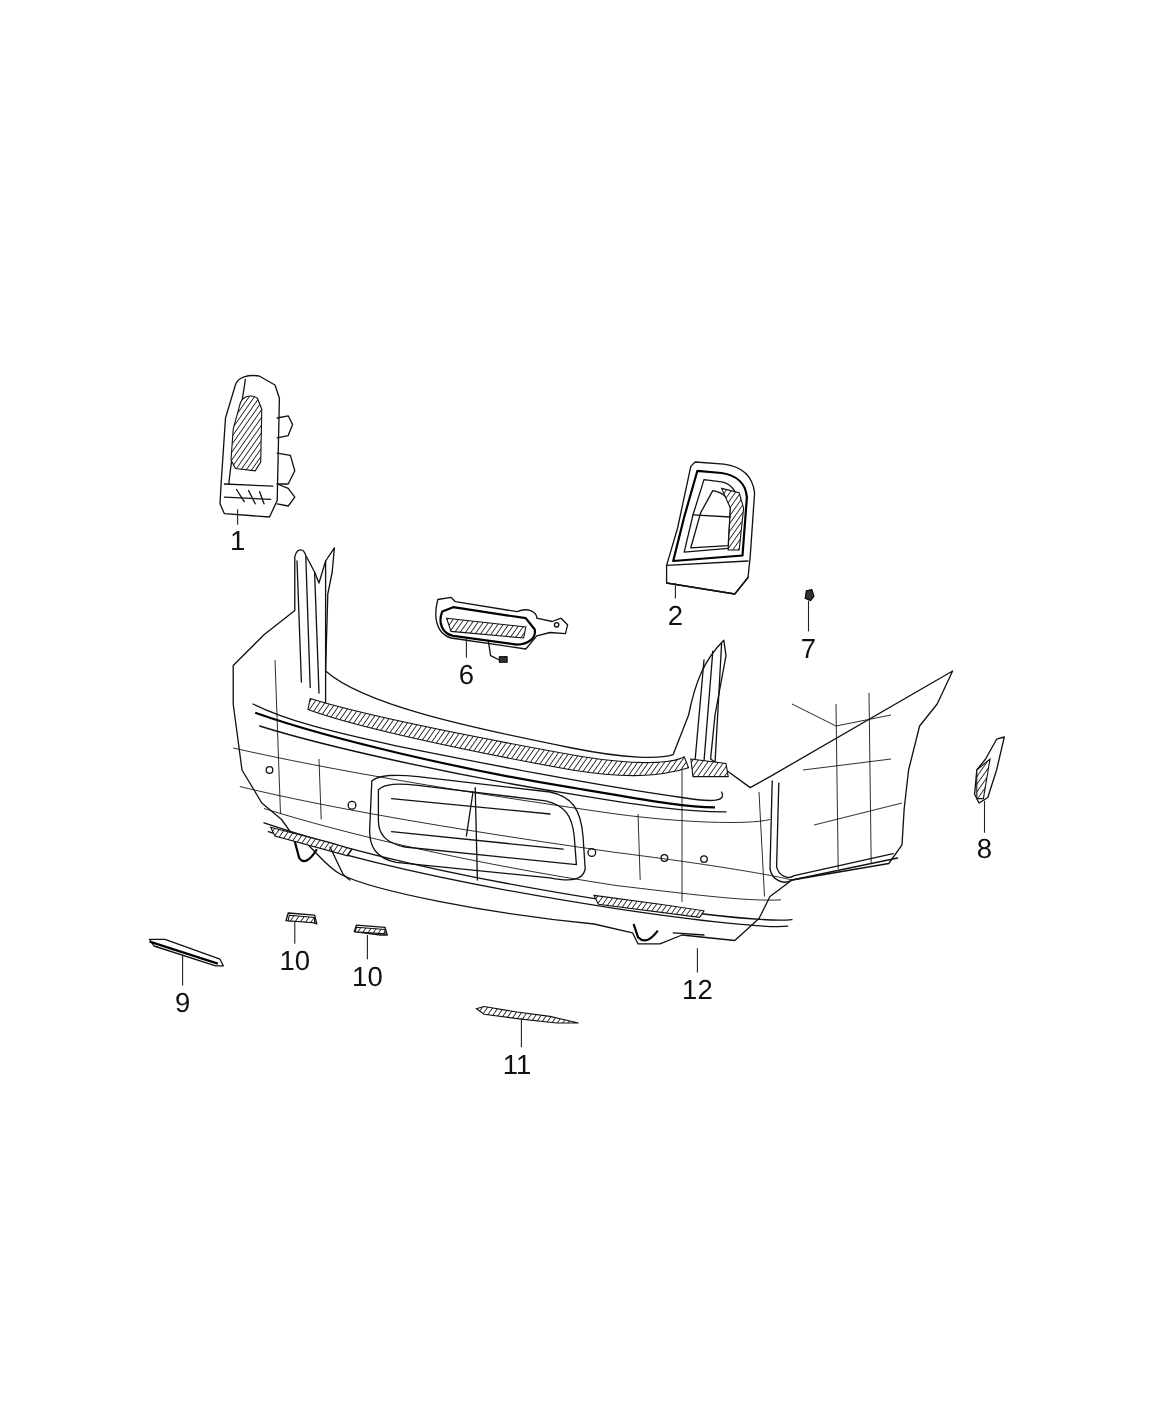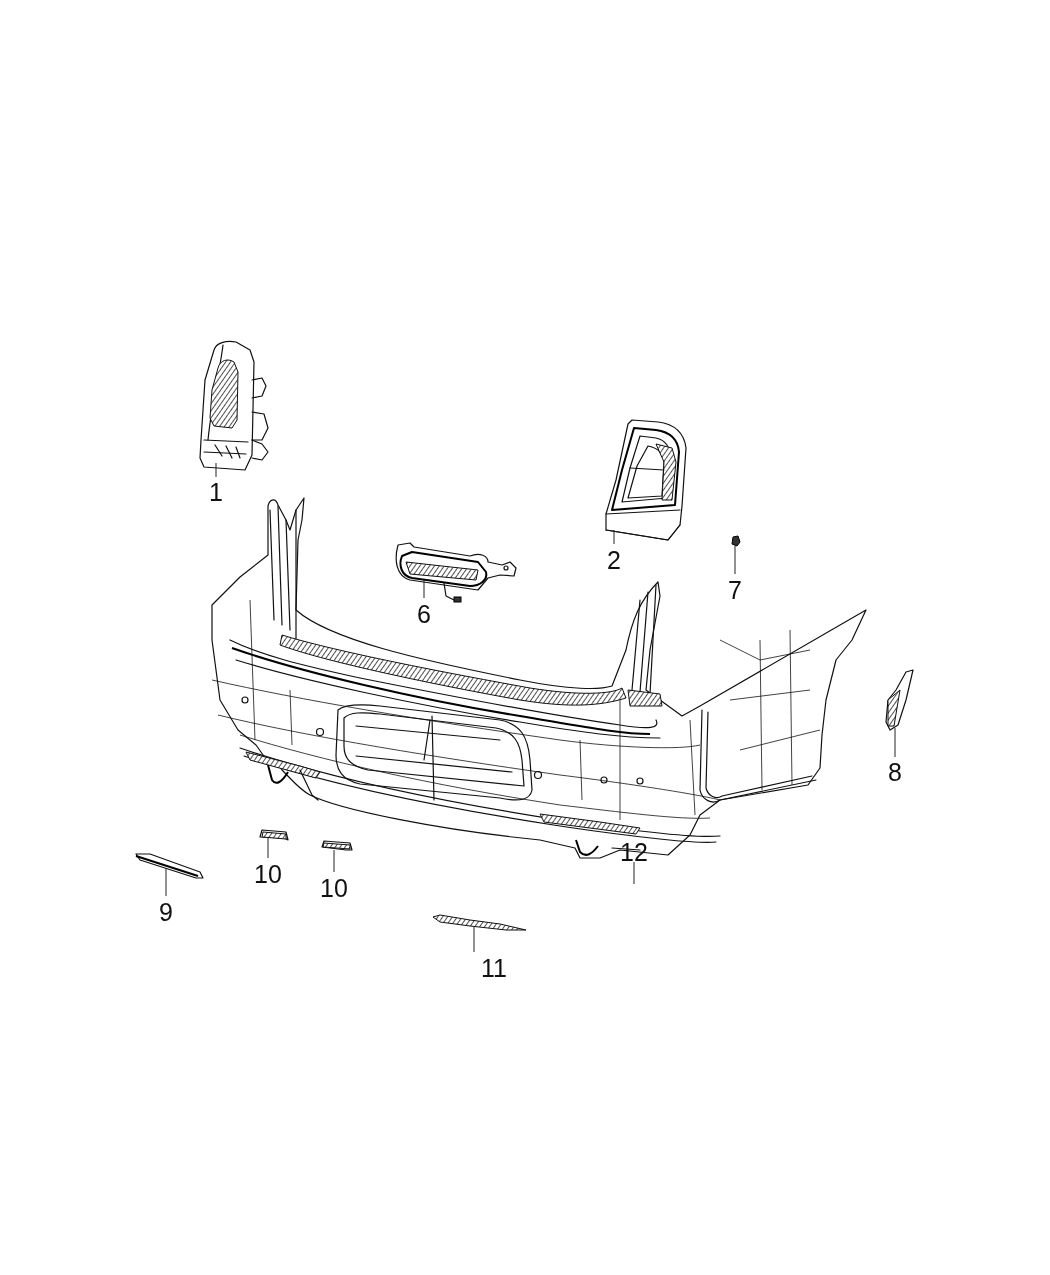--- a/index.html
+++ b/index.html
@@ -146,14 +146,14 @@
 </svg>
 
 <div class="callout" style="left:216px;top:480px;">1</div>
 <div class="callout" style="left:614px;top:548px;">2</div>
 <div class="callout" style="left:424px;top:602px;">6</div>
 <div class="callout" style="left:735px;top:578px;">7</div>
 <div class="callout" style="left:895px;top:760px;">8</div>
 <div class="callout" style="left:166px;top:900px;">9</div>
 <div class="callout" style="left:268px;top:862px;">10</div>
 <div class="callout" style="left:334px;top:876px;">10</div>
-<div class="callout" style="left:494px;top:956px;">11</div>
-<div class="callout" style="left:634px;top:840px;">12</div>
+<div class="callout" style="left:470px;top:956px;">11</div>
+<div class="callout" style="left:634px;top:888px;">12</div>
 
 </body></html>

